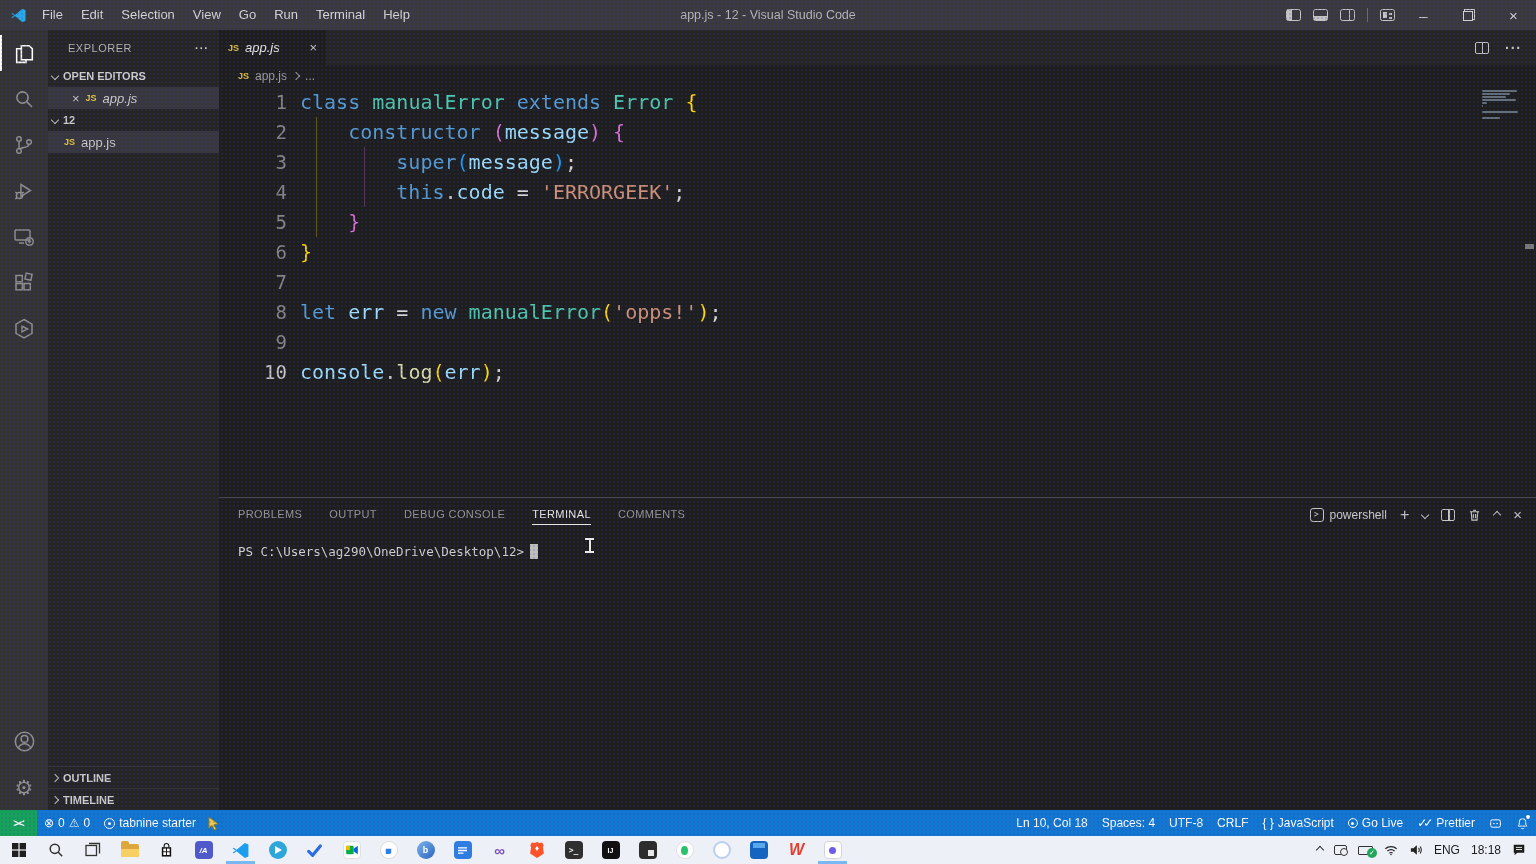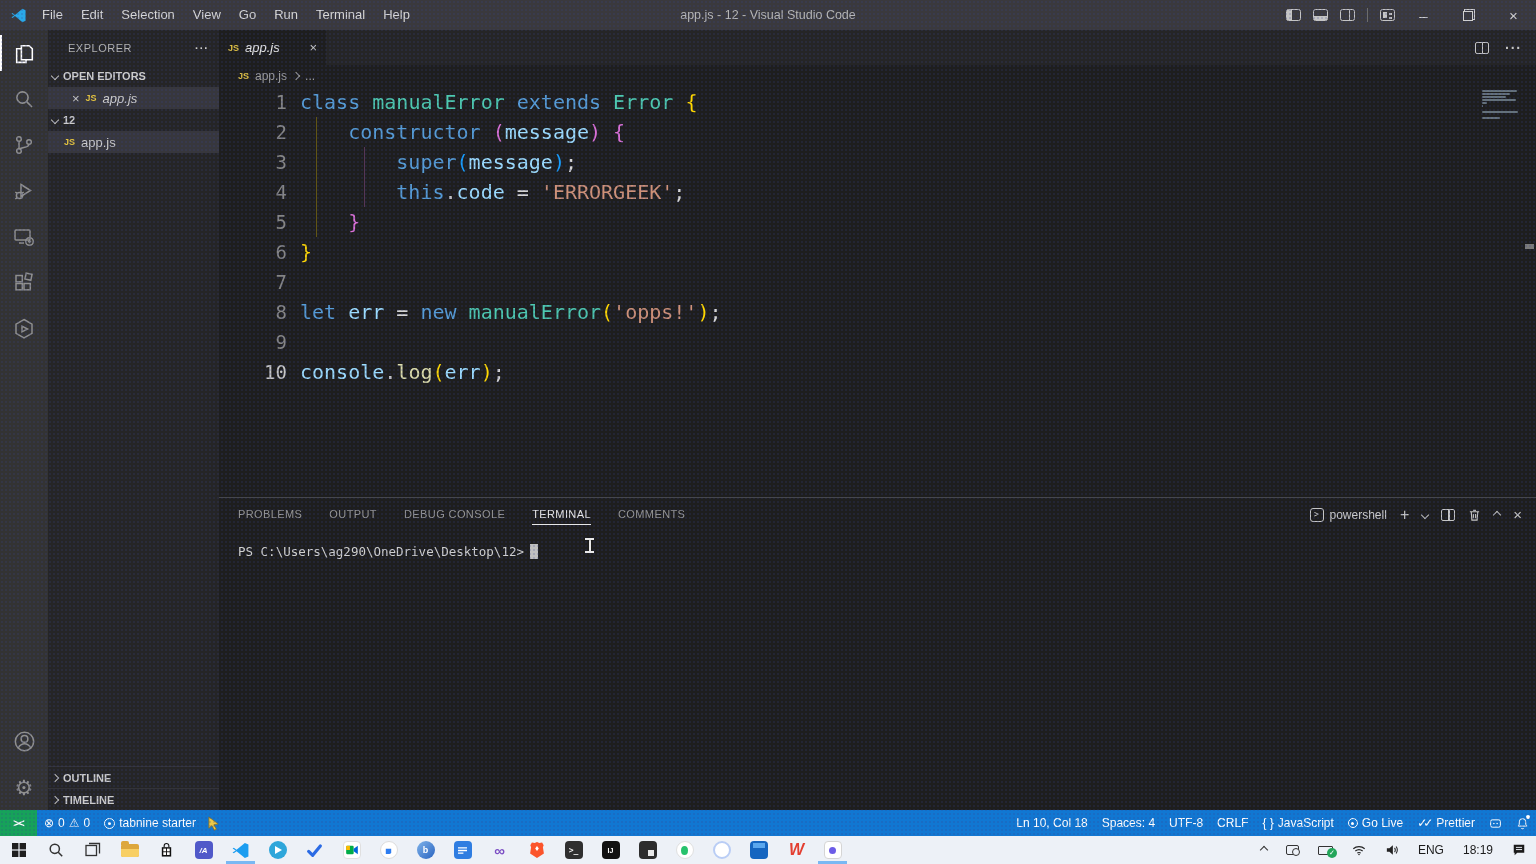--- a/index.html
+++ b/index.html
@@ -102,21 +102,21 @@
 
   
   .taskbar{position:absolute;left:0;right:0;bottom:0;height:28px;background:#edf1f7;display:flex;align-items:center;z-index:6}
   .tb-slot{width:37px;height:28px;display:flex;align-items:center;justify-content:center;position:relative;flex:none}
   .tb-slot.active::after{content:"";position:absolute;bottom:0;left:4px;right:4px;height:3px;background:#79b8f3}
   .ic-sq{width:18px;height:18px;border-radius:4px;display:flex;align-items:center;justify-content:center;font-size:8px;font-weight:700}
   .ic-circle{width:18px;height:18px;border-radius:50%;display:flex;align-items:center;justify-content:center}
   .ic-folder{width:18px;height:13px;background:#dda73c;border-radius:2px;position:relative}
   .ic-folder::before{content:"";position:absolute;top:-3px;left:0;width:8px;height:4px;background:#dda73c;border-radius:2px 2px 0 0}
   .ic-folder::after{content:"";position:absolute;left:0;right:0;bottom:0;height:8px;background:#f8cf63;border-radius:0 0 2px 2px}
-  .tray{margin-left:auto;display:flex;align-items:center;gap:19px;padding-right:10px;color:#1b1b1b;font-size:12px}
+  .tray{margin-left:auto;display:flex;align-items:center;gap:11px;padding-right:10px;color:#1b1b1b;font-size:12px}
   .tray .chev{border-color:#333}
   .tray-batt{position:relative;width:15px;height:9px;border:1.2px solid #333;border-radius:1px}
   .tray-batt::before{content:"";position:absolute;right:-3px;top:2px;width:2px;height:3.5px;background:#333}
   .batt-badge{position:absolute;right:-5px;bottom:-4px;width:10px;height:10px;border-radius:50%;background:#23a55a;color:#fff;font-size:7px;display:flex;align-items:center;justify-content:center}
   .tray-mon{width:13px;height:10px;border:1.3px solid #333;border-radius:2px;position:relative}
   .tray-mon::after{content:"";position:absolute;right:-2px;bottom:-2px;width:6px;height:6px;border:1.2px solid #333;border-radius:50%;background:#edf1f7}
 
   
   .dither{position:absolute;left:0;top:0;right:0;bottom:28px;background-image:radial-gradient(rgba(55,65,140,.20) 1px,transparent 1.2px);background-size:4px 4px;pointer-events:none;z-index:30}
   .ibeam{position:absolute;left:584px;top:536px;width:11px;height:17px;z-index:50}
@@ -560,21 +560,21 @@
           <path d="M1.5 4A10 10 0 0 1 14.5 4"></path>
           <path d="M3.8 6.6a7 7 0 0 1 8.4 0"></path>
           <path d="M6 9a3.5 3.5 0 0 1 4 0"></path>
           <circle cx="8" cy="10.6" r=".9" fill="#222" stroke="none"></circle>
         </svg>
       <svg width="14" height="12" viewBox="0 0 16 14">
           <path fill="#222" d="M2 5h3l4-3.5v11L5 9H2z"></path>
           <path d="M11 4.5a4.5 4.5 0 0 1 0 5M12.8 3a7 7 0 0 1 0 8" fill="none" stroke="#222" stroke-width="1.2"></path>
         </svg>
       <span>ENG</span>
-      <span>18:19</span>
+      <span>18:18</span>
       <svg width="14" height="14" viewBox="0 0 16 16">
           <path fill="#1b1b1b" d="M2 2h12v9H6l-3 3v-3H2z"></path>
           <path stroke="#edf1f7" stroke-width="1.1" d="M4.5 5h7M4.5 7.5h7" fill="none"></path>
         </svg>
     </div>
   </div>
 
   <div class="dither"></div>
   <div class="ibeam"></div>
 </div>

